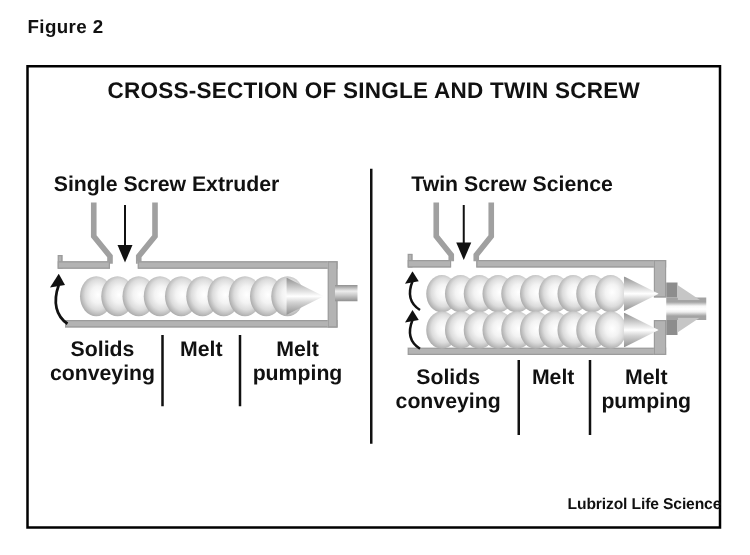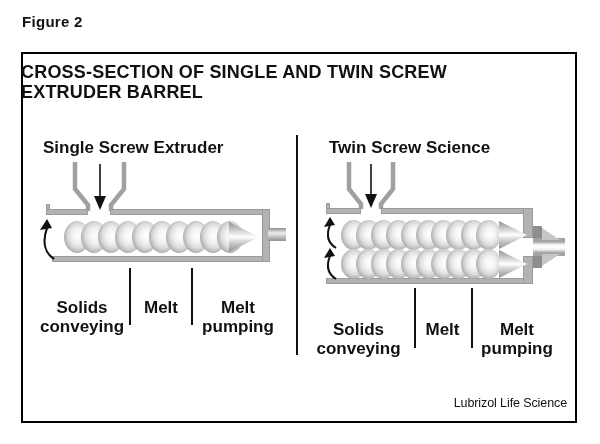--- a/index.html
+++ b/index.html
@@ -4,21 +4,21 @@
 <style>
   html,body{margin:0;padding:0;background:#fff;}
   .canvas{position:relative;width:600px;height:444px;background:#ffffff;
           font-family:"Liberation Sans",sans-serif;color:#111;overflow:hidden;padding-left:11px;}
   .abs{position:absolute;}
 
   .figure-label{left:22px;top:13px;font-size:15px;font-weight:600;letter-spacing:.3px;}
 
   .frame{left:21px;top:52px;width:552px;height:367px;border:2px solid #000;background:#fff;}
 
-  .title{left:21px;top:62px;width:556px;font-weight:bold;
+  .title{left:21px;top:62px;width:556px;text-align:center;font-weight:bold;
          font-size:18px;line-height:20px;letter-spacing:.2px;}
 
   .panel-heading{font-size:17px;font-weight:bold;white-space:nowrap;}
   .heading-single{left:43px;top:138px;text-align:center;}
   .heading-twin{left:329px;top:138px;}
 
   
   .wall{background:#b3b3b3;box-shadow:inset 0 0 0 1px #9b9b9b;}
   .wall-dark{background:#8d8d8d;}
 
@@ -30,40 +30,39 @@
   .flight-t{width:25px;height:30px;margin-right:-10px;}
   .cone{clip-path:polygon(0 0,100% 50%,0 100%);
     background:linear-gradient(to bottom,#8f8f8f 0%,#dedede 35%,#ffffff 50%,#d4d4d4 66%,#8f8f8f 100%);}
 
   .shaft-h{background:linear-gradient(to bottom,#8f8f8f 0%,#ededed 38%,#cccccc 62%,#8f8f8f 100%);}
   .tube{background:linear-gradient(to bottom,#a3a3a3 0%,#a3a3a3 20%,#f7f7f7 38%,#ffffff 52%,#f0f0f0 64%,#a3a3a3 82%,#a3a3a3 100%);}
   .wedge-top{clip-path:polygon(0 0,100% 100%,0 100%);background:#c6c6c6;}
   .wedge-bot{clip-path:polygon(0 0,100% 0,0 100%);background:#c6c6c6;}
 
   .zone-divider{width:2px;background:#111;}
-  .zone-label{font-size:17px;font-weight:bold;line-height:19px;text-align:center;margin-top:28px;}
+  .zone-label{font-size:17px;font-weight:bold;line-height:19px;text-align:center;}
 
   .center-divider{left:296px;top:135px;width:2px;height:220px;background:#111;}
 
-  .brand{left:367px;top:396px;width:200px;text-align:right;font-size:12.5px;
-         font-weight:normal;letter-spacing:-.1px;}
+  .brand{left:377px;top:396px;width:200px;text-align:right;font-size:12.5px;
+         font-weight:bold;letter-spacing:-.1px;}
   svg{display:block;}
 </style>
 </head>
 <body>
 
 <div class="canvas">
 
   <div class="abs figure-label">Figure 2</div>
 
   <div class="abs frame"></div>
 
   <div class="abs title">
     <div>CROSS-SECTION OF SINGLE AND TWIN SCREW</div>
-    <div>EXTRUDER BARREL</div>
   </div>
 
   <div class="abs panel-heading heading-single">Single Screw Extruder</div>
 
   <svg class="abs" style="left:66px;top:160px;" width="68" height="52" viewBox="0 0 68 52">
     <polyline points="9,2 9,29 22,45 22,51" fill="none" stroke="#a0a0a0" stroke-width="4.5"></polyline>
     <polyline points="58,2 58,29 45,45 45,51" fill="none" stroke="#a0a0a0" stroke-width="4.5"></polyline>
     <line x1="34" y1="4" x2="34" y2="38" stroke="#111" stroke-width="1.6"></line>
     <polygon points="28,36 40,36 34,50" fill="#111"></polygon>
   </svg>

